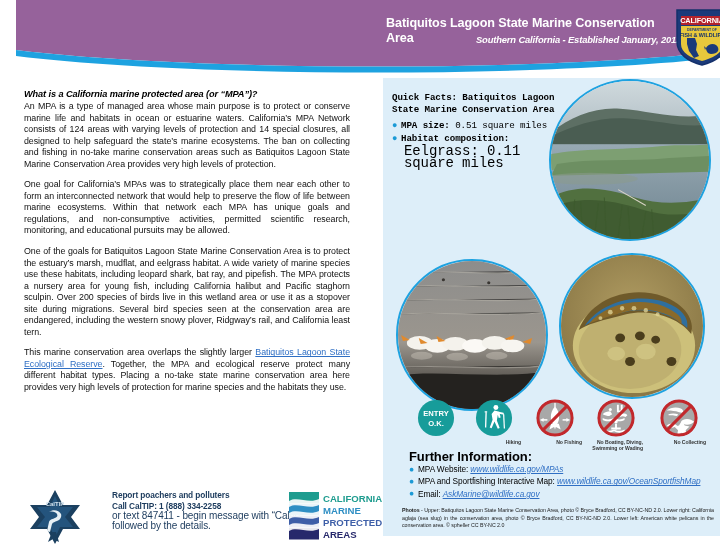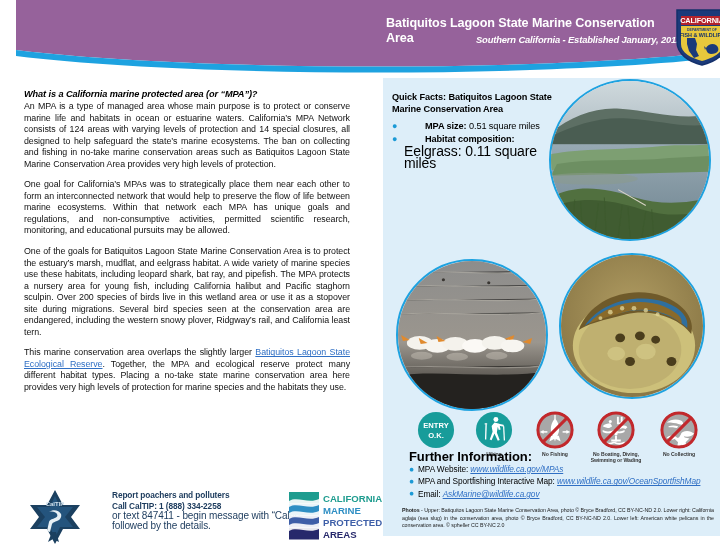--- a/index.html
+++ b/index.html
@@ -41,47 +41,47 @@
   .body-p.last{margin-bottom:0;}
   a.inline-link{color:#2f6fc4;text-decoration:underline;}
 
   
   .right-panel{
     position:absolute;left:383px;top:78px;width:337px;height:458px;
     background:#ddeef9;
   }
 
   
-  .qf{position:absolute;left:392px;top:92px;width:180px;z-index:5;}
+  .qf{position:absolute;left:392px;top:92px;width:180px;z-index:5;font-family:Liberation Mono, monospace;}
   .qf-title{
     font-weight:bold;font-size:9.2px;line-height:11.6px;color:#000;
     letter-spacing:-0.1px;
   }
   .qf-list{margin:5px 0 0 0;padding:0;list-style:none;}
   .qf-li{
     position:relative;padding-left:9px;font-size:9.2px;line-height:12.4px;color:#000;
     letter-spacing:-0.1px;
   }
   .qf-li .bullet{position:absolute;left:0;top:0;color:#1b9ad6;font-size:9px;}
-  .qf-li b{font-weight:bold;margin-left:24px;}
+  .qf-li b{font-weight:bold;}
   .qf-sub{padding-left:12px;font-size:14px;line-height:12.4px;color:#000;letter-spacing:-0.1px;}
 
   
   .photo{
     position:absolute;border-radius:50%;overflow:hidden;
     border:2.5px solid #1ea2e0;box-sizing:border-box;z-index:6;
   }
   .photo-top{left:549px;top:79px;width:162px;height:162px;}
   .photo-bl{left:396px;top:259px;width:152px;height:152px;}
   .photo-br{left:559px;top:253px;width:146px;height:146px;}
   .photo svg{display:block;width:100%;height:100%;}
 
   
   .icon-row{position:absolute;left:409px;top:399px;width:300px;height:52px;z-index:7;}
-  .icon-item{position:absolute;top:12px;width:54px;text-align:center;}
+  .icon-item{position:absolute;top:0;width:54px;text-align:right;}
   .icon-circ{width:38px;height:38px;border-radius:50%;margin:0 auto;display:block;}
   .icon-lab{
     margin-top:2px;font-size:5.1px;line-height:6.1px;color:#333;font-weight:bold;
     letter-spacing:-0.05px;
   }
 
   
   .further{position:absolute;left:409px;top:451px;width:305px;z-index:7;}
   .further-h{font-weight:bold;font-size:13px;color:#000;line-height:12px;letter-spacing:-0.1px;}
   .fi-li{

